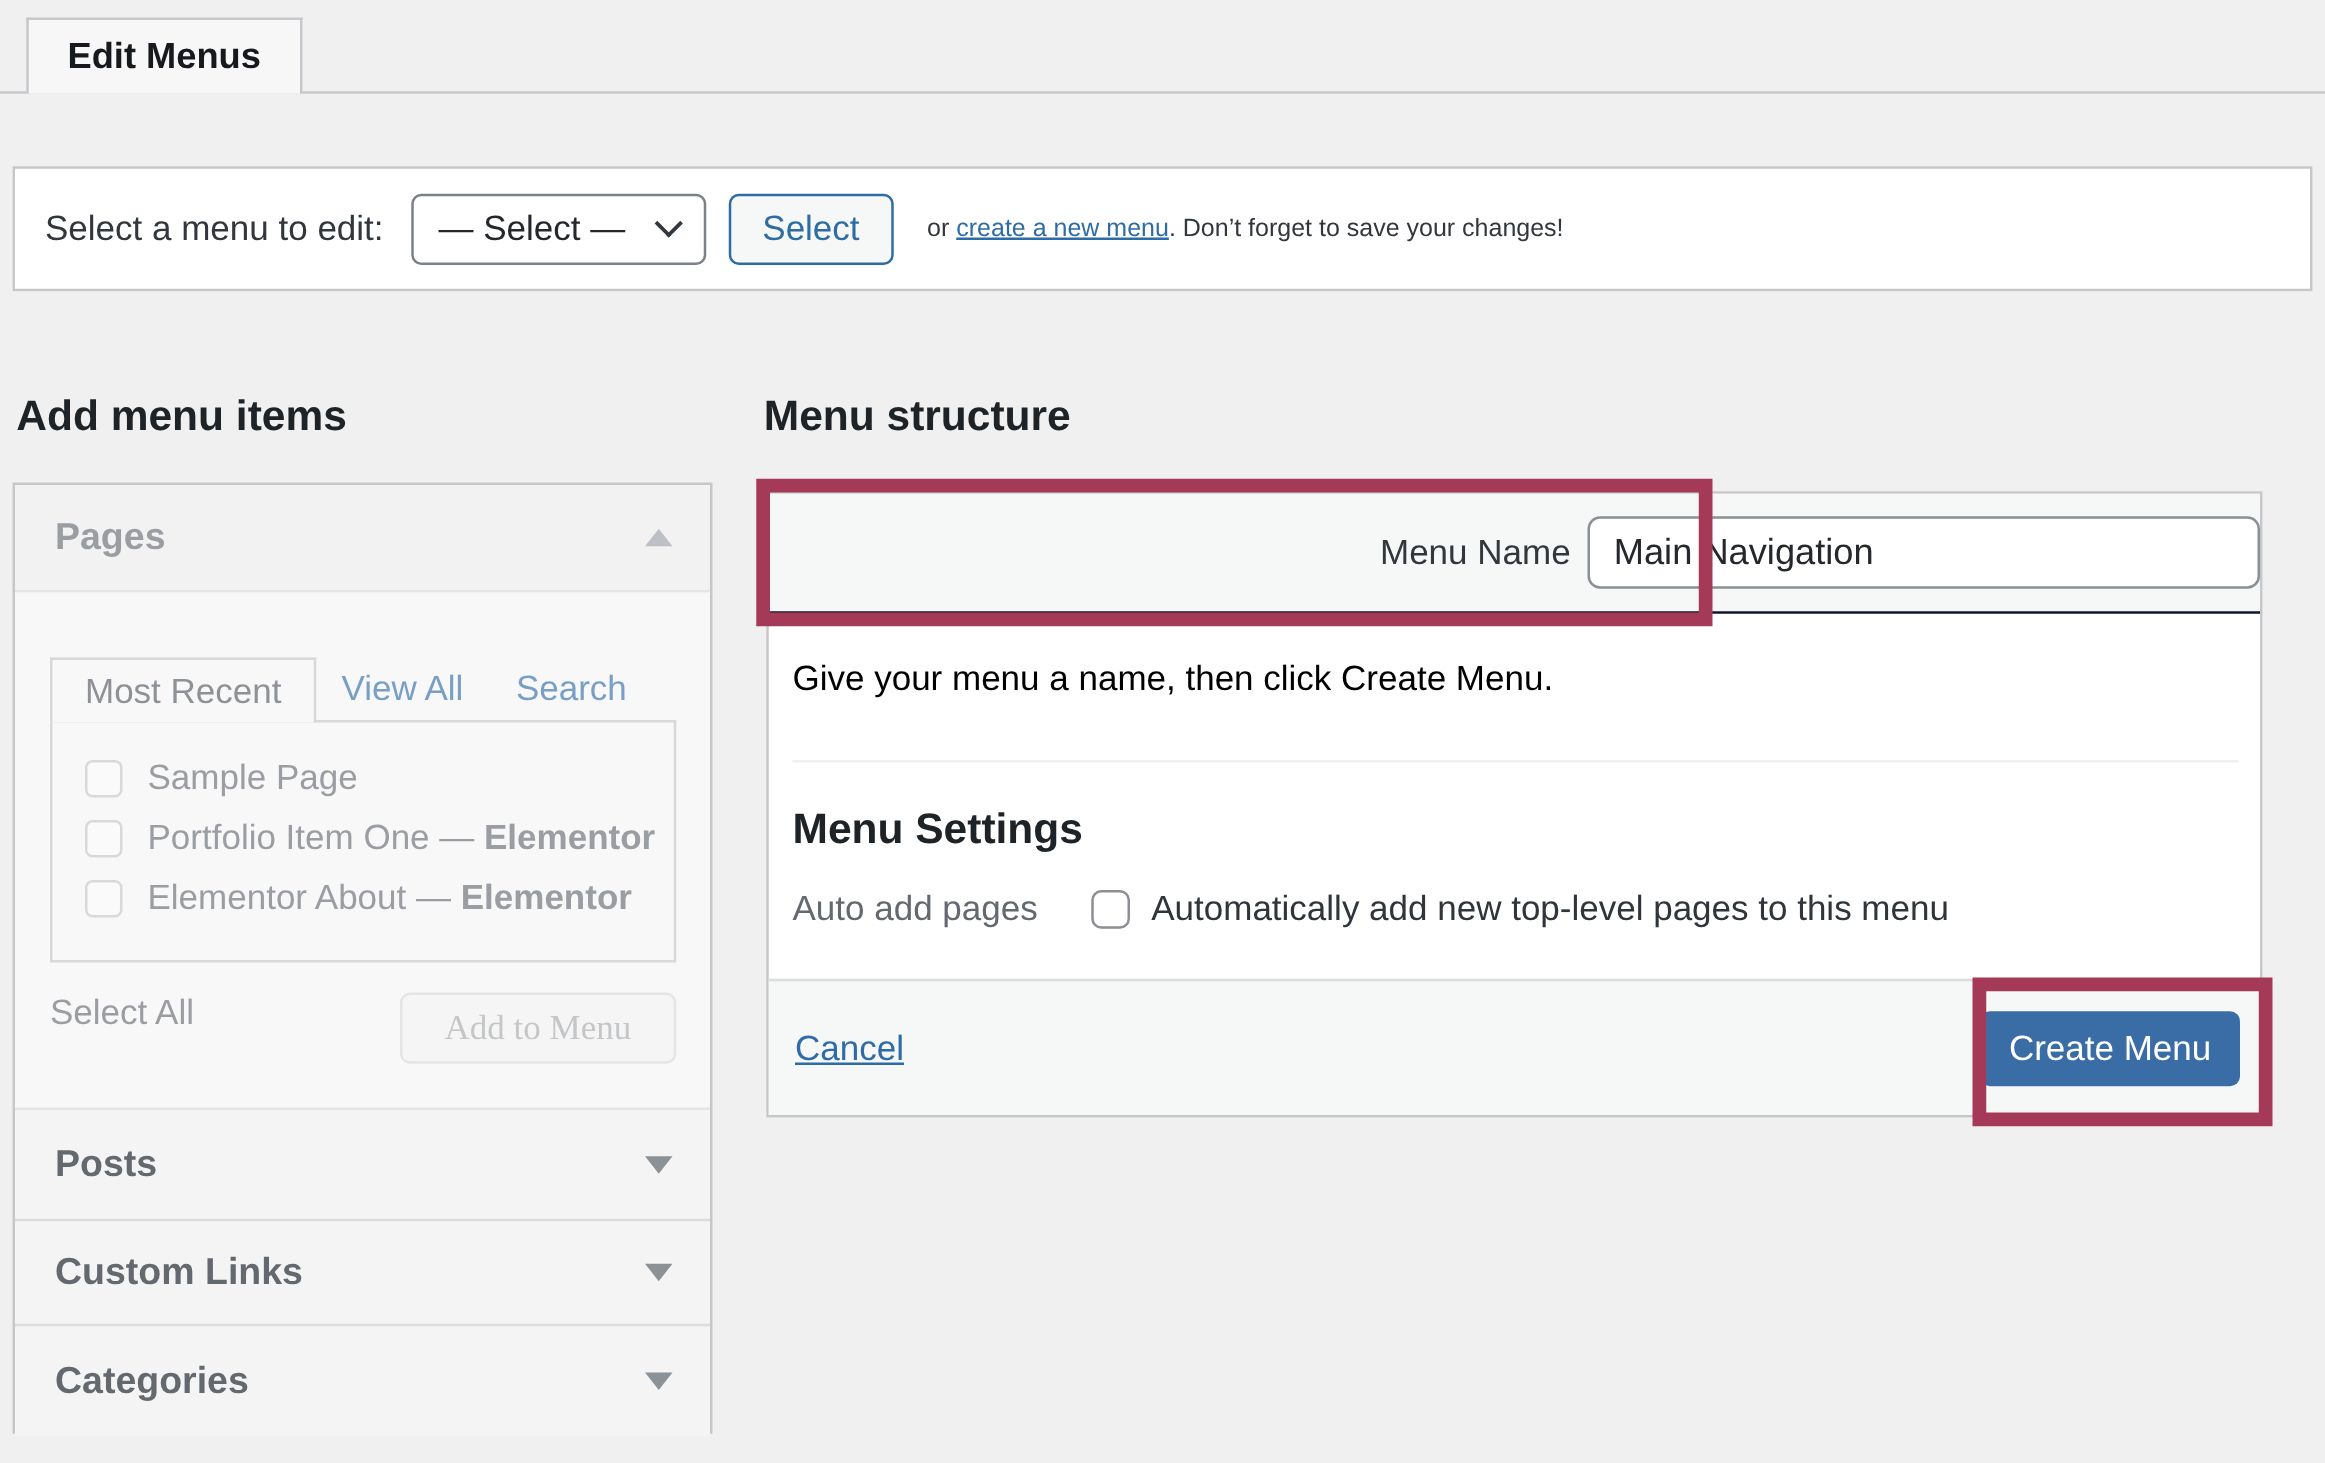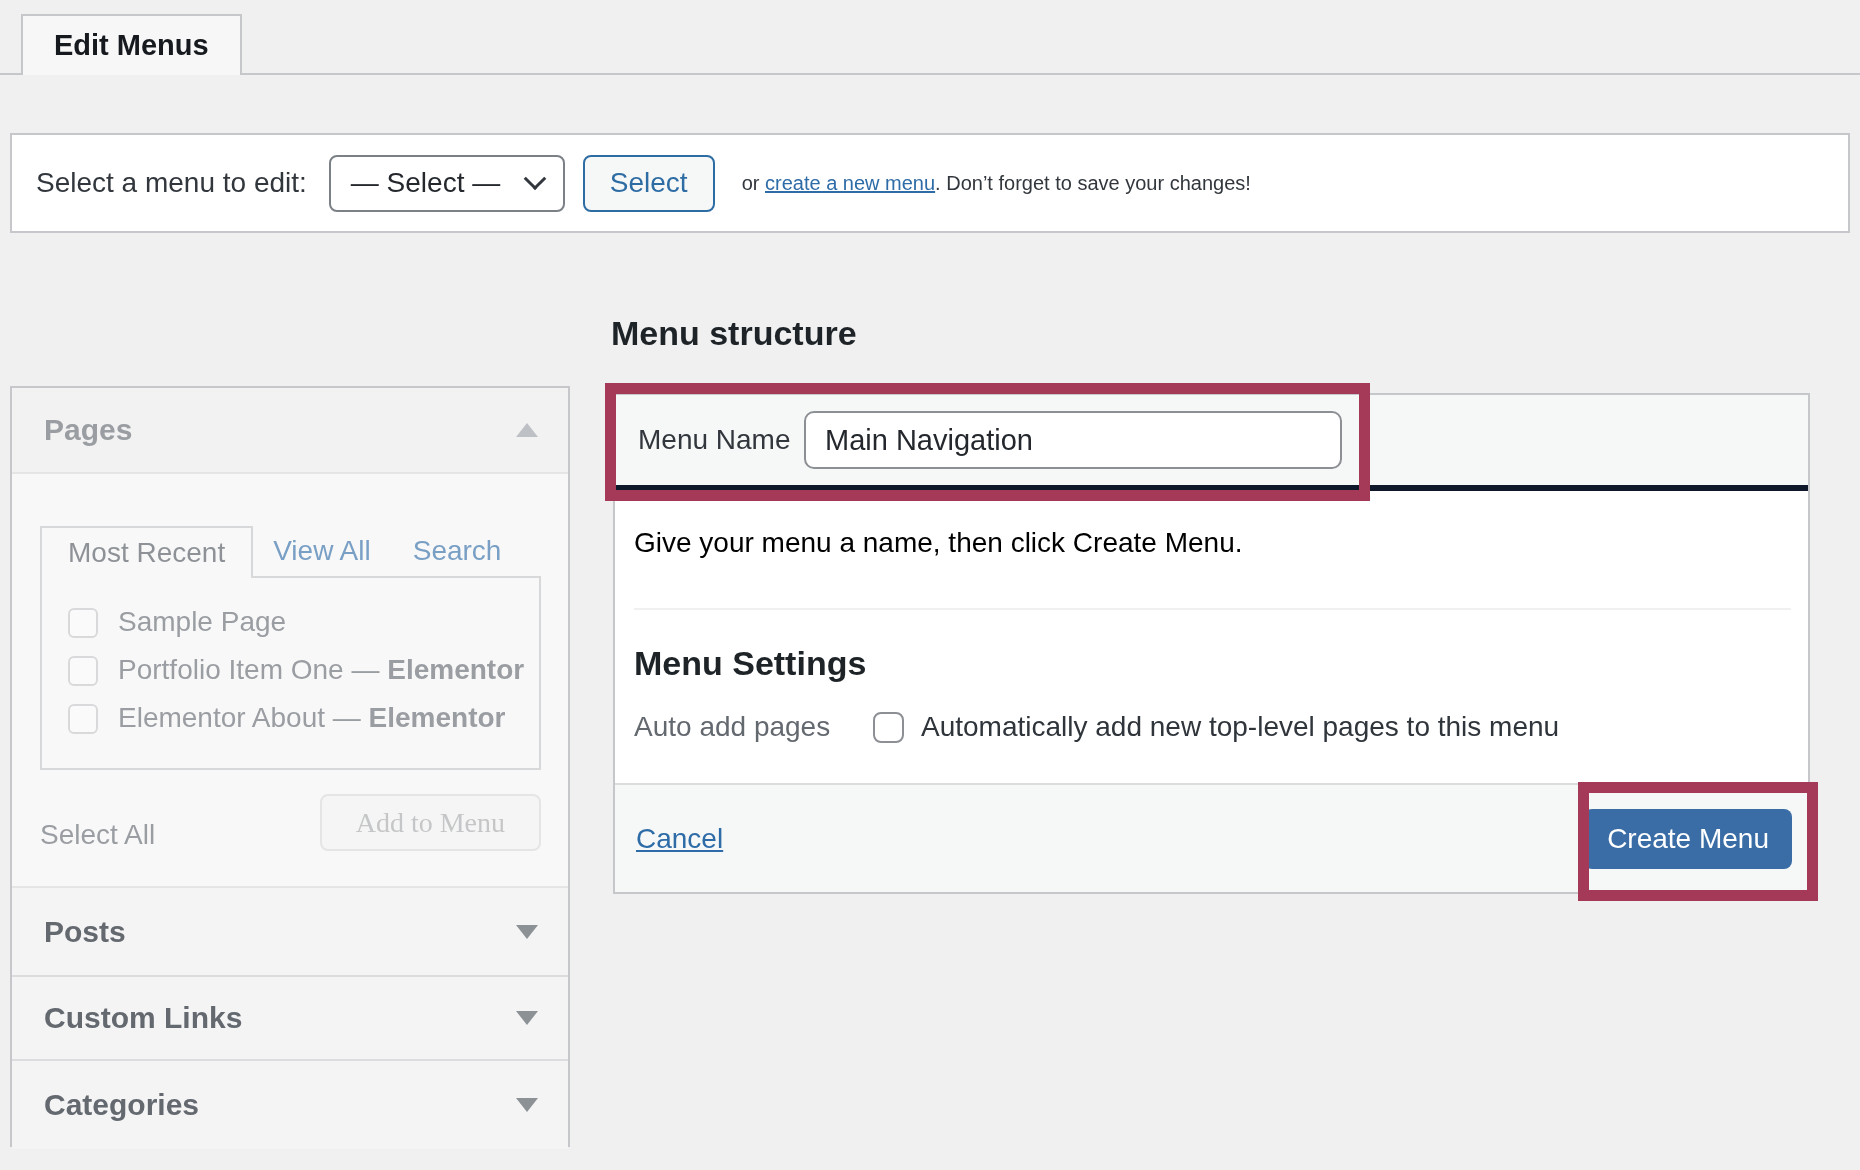--- a/index.html
+++ b/index.html
@@ -48,36 +48,36 @@
   .inner-tab-active { display:flex; align-items:center; padding:0 26px; background:#fbfbfb;
                       border:2px solid #c6c7ca; border-bottom:none; position:relative; z-index:2;
                       font-size:28px; color:#50575e; margin-bottom:-2px; cursor:pointer; }
   .inner-tab-link { display:flex; align-items:center; font-size:28px; color:#2e6ca8; cursor:pointer; }
   .wp-tab-panel { border:2px solid #c6c7ca; height:194px; padding:28px 20px 0 26px; background:#fbfbfb; }
   .page-item { display:flex; align-items:flex-end; margin-bottom:16px; }
   .checkbox { width:30px; height:30px; background:#fff; border:2px solid #c9cacd; border-radius:6px;
               flex:none; cursor:pointer; }
   .page-item .item-label { margin-left:20px; font-size:28px; color:#646970; white-space:nowrap; }
   .page-item .item-label b { font-weight:bold; }
-  .pages-foot { margin-top:24px; display:flex; align-items:flex-end; justify-content:space-between; }
+  .pages-foot { margin-top:24px; display:flex; align-items:flex-start; justify-content:space-between; }
   .select-all { font-size:28px; color:#646970; cursor:pointer; }
   .btn-disabled { height:57px; padding:0 34px; background:#f6f7f7; border:2px solid #dcdcde; border-radius:8px;
                   color:#a7aaad; font-size:28px; display:flex; align-items:center;font-family:Liberation Serif, serif; }
   .acc-row { display:flex; align-items:center; justify-content:space-between; padding:0 30px 0 32px;
              cursor:pointer; background:#f4f4f5; }
   .acc-row .acc-label { font-size:30px; font-weight:bold; color:#646970; }
   #row-posts { height:87px; }
   #row-custom { height:84px; border-top:2px solid #dcdcde; }
   #row-categories { height:90px; border-top:2px solid #dcdcde; }
 
   
   .menu-card { position:absolute; left:613px; top:393px; width:1197px; height:501px; background:#fff;
                border:2px solid #c6c7ca; }
-  .card-header { height:96px; background:#f6f7f7; border-bottom:6px solid #0f172a;
-                 display:flex; align-items:center; padding-left:23px; }
+  .card-header { height:96px; background:#f6f7f7; border-bottom:2px solid #0f172a;
+                 display:flex; align-items:center; padding-left:23px;justify-content:flex-end; }
   .card-header .name-label { font-size:28px; color:#32373d; width:166px; }
   .name-input { width:538px; height:58px; border:2px solid #8c8f94; border-radius:10px; background:#fff;
                 font-family:inherit; font-size:29px; color:#24282d; padding:16px 19px; outline:none; }
   .card-body { padding:36px 17px 0 19px; }
   .help-text { font-size:28px; color:#000000; }
   .body-divider { border:none; border-top:2px solid #f0f0f1; margin-top:49px; }
   .settings-heading { margin-top:34px; font-size:34px; font-weight:bold; color:#1d2327; }
   .auto-add-row { margin-top:28px; display:flex; align-items:center; }
   .auto-add-row .auto-label { font-size:28px; color:#646970; width:239px; }
   .checkbox-lg { width:31px; height:31px; background:#fff; border:2px solid #8c8f94; border-radius:8px;
@@ -111,20 +111,21 @@
     <div class="wp-select">
       <span class="sel-text">— Select —</span>
       <span class="chev"></span>
     </div>
     <div class="btn-secondary">
       <span>Select</span>
     </div>
     <span class="bar-sentence"><span>or </span><a class="blue-link">create a new menu</a><span>. Don’t forget to save your changes!</span></span>
   </div>
 
+  <div class="col-heading" id="heading-left">Add menu items</div>
   <div class="col-heading" id="heading-right">Menu structure</div>
 
   <div class="menu-items-panel">
     <div class="pages-section">
       <div class="acc-title">
         <span class="acc-label">Pages</span>
         <span class="tri-up"></span>
       </div>
       <div class="pages-body">
         <div class="inner-tabs">

